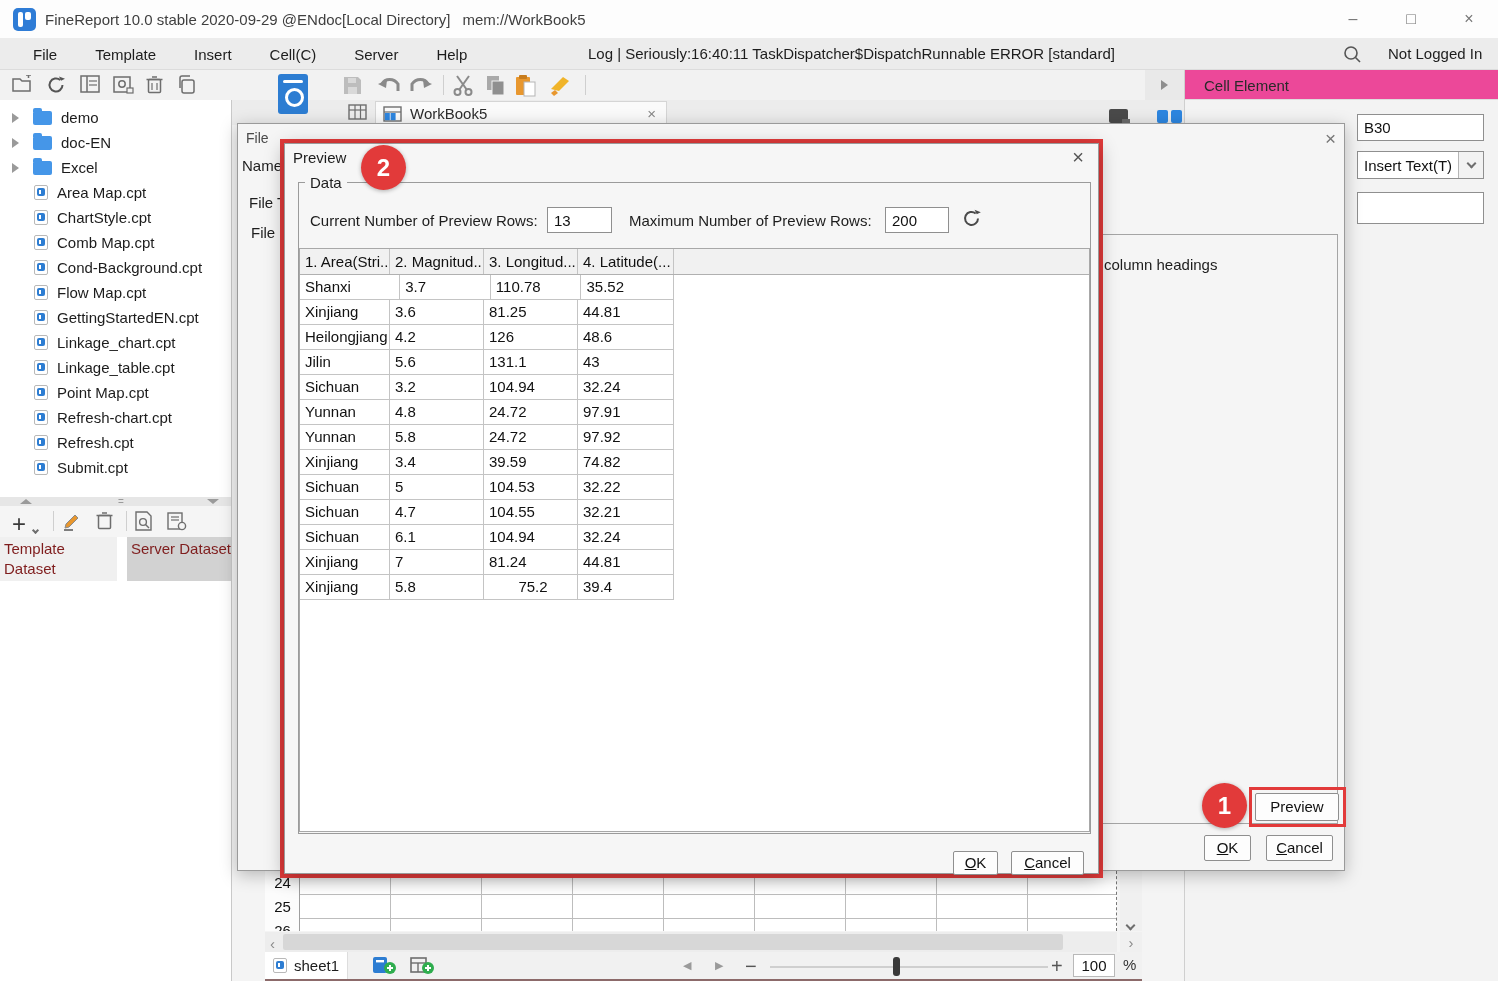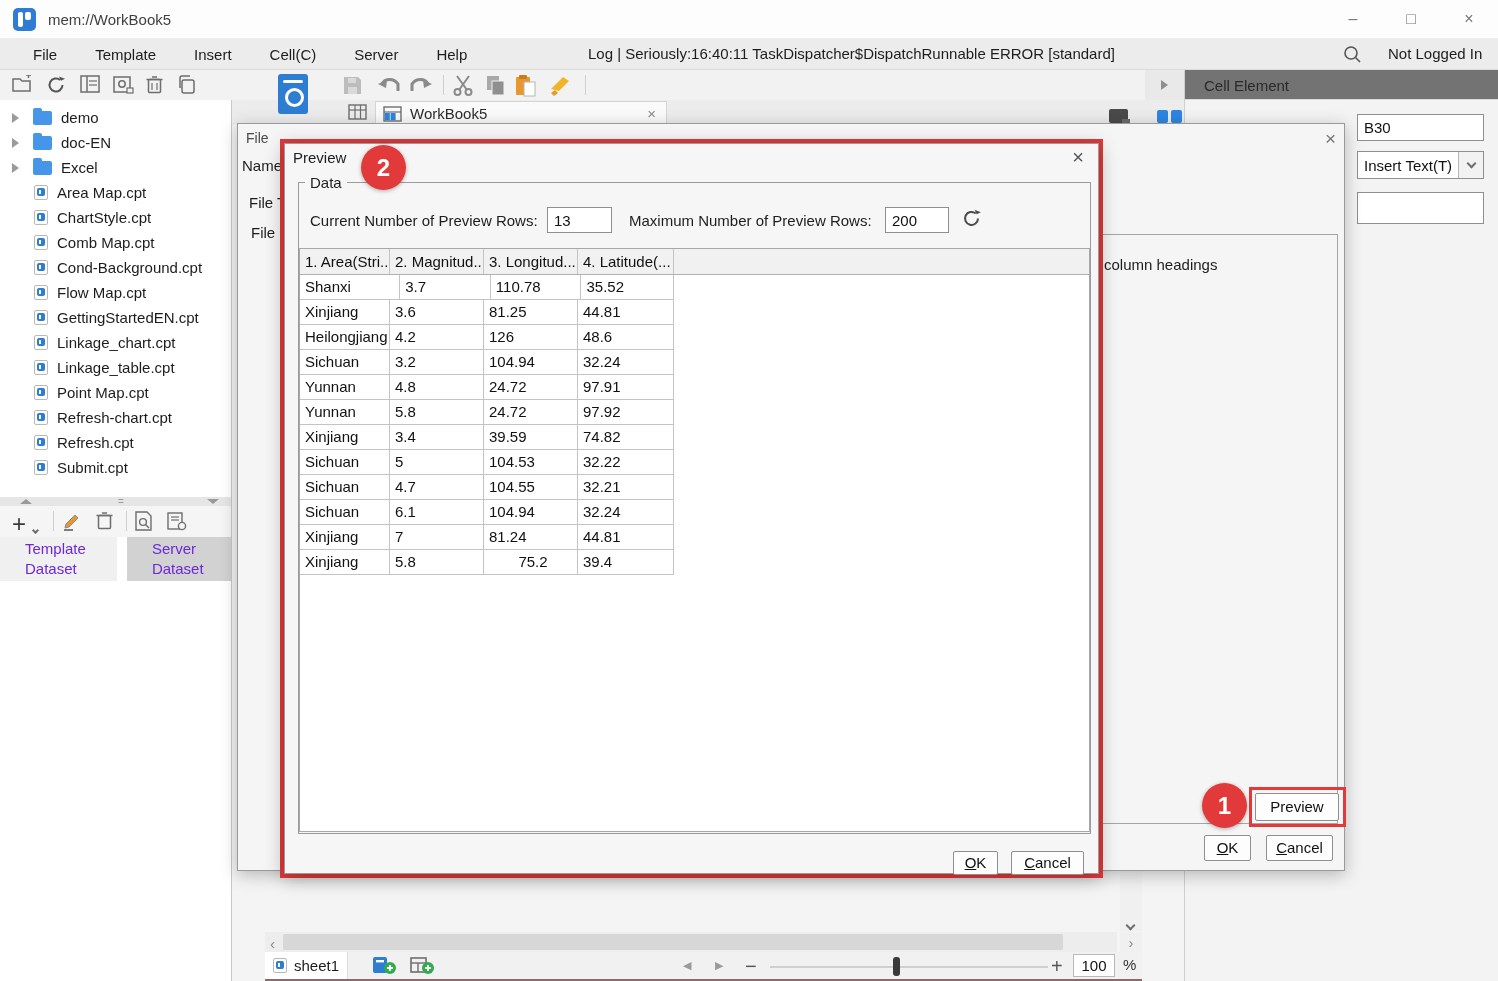--- a/index.html
+++ b/index.html
@@ -49,21 +49,21 @@
   .file-ic { position:relative; width:14px; height:15px; background:#fff; border:1px solid #b9b9b9; border-radius:2px; margin-left:34px; }
   .file-ic:before { content:""; position:absolute; left:2px; top:2px; width:8px; height:8px; background:#2d7dd2; border-radius:2px; }
   .file-ic:after  { content:""; position:absolute; left:4px; top:4px; width:2px; height:4px; background:#fff; }
   .tree-label { margin-left:9px; color:#1c1c1c; }
   .splitter { position:absolute; left:0; top:397px; width:231px; height:9px; background:#e6e6e6; }
   .splitter .up { position:absolute; left:20px; top:2px; width:0; height:0; border-bottom:5px solid #9a9a9a; border-left:6px solid transparent; border-right:6px solid transparent; }
   .splitter .eq { position:absolute; left:118px; top:1px; color:#9a9a9a; font-size:10px; line-height:7px; }
   .splitter .down { position:absolute; right:12px; top:2px; width:0; height:0; border-top:5px solid #9a9a9a; border-left:6px solid transparent; border-right:6px solid transparent; }
   .ds-toolbar { position:absolute; left:0; top:406px; width:231px; height:31px; background:#f5f5f5; }
   .ds-tabs { position:absolute; left:0; top:437px; width:231px; height:44px; display:flex; }
-  .ds-tab { width:118px; height:44px; padding:2px 0 0 25px; color:#6d28d9; line-height:20px; background:#f0f0f0; }
+  .ds-tab { width:118px; height:44px; padding:2px 0 0 4px; color:#7f1d1d; line-height:20px; background:#f0f0f0; }
   .ds-tab.selected { width:105px; margin-left:10px; background:#d2d2d2; }
 
   
   .canvas-bg { position:absolute; left:232px; top:125px; width:952px; height:856px; background:#f4f4f4; }
   .sheet-frag { position:absolute; left:265px; top:871px; width:852px; height:60px; background:#fff; overflow:hidden; }
   .rowhdr { position:absolute; left:0; top:0; width:35px; height:60px; background:#fcfcfc; border-right:1px solid #9e9e9e; }
   .rownum { position:absolute; left:0; width:35px; text-align:center; color:#111; }
   .gridarea { position:absolute; left:35px; top:0; width:817px; height:60px;
     background-image:
       repeating-linear-gradient(to right, transparent 0 90px, #bdbdbd 90px 91px),
@@ -82,21 +82,21 @@
   .bottom-edge { position:absolute; left:265px; top:979px; width:877px; height:2px; background:#8c6a6a; }
   .nav-arrow { color:#9a9a9a; font-size:11px; }
   .zoom-minus,.zoom-plus { position:absolute; top:3px; color:#555; font-size:20px; }
   .zoom-track { position:absolute; left:505px; top:14px; width:278px; height:2px; background:#cfcfcf; }
   .zoom-handle { position:absolute; left:628px; top:5px; width:7px; height:19px; background:#3a3a3a; border-radius:3px; }
   .zoom-input { position:absolute; left:808px; top:2px; width:42px; height:23px; background:#fff; border:1px solid #b9b9b9; text-align:center; line-height:21px; color:#111; }
   .zoom-pct { position:absolute; left:858px; top:4px; color:#333; }
 
   
   .rpanel { position:absolute; left:1184px; top:70px; width:314px; height:911px; background:#f3f3f3; border-left:1px solid #cfcfcf; }
-  .rpanel-hdr { position:absolute; left:0; top:0; width:314px; height:30px; background:#737373; border-bottom:1px solid #ddd; }
+  .rpanel-hdr { position:absolute; left:0; top:0; width:314px; height:30px; background:#ec4899; border-bottom:1px solid #ddd; }
   .rpanel-title { position:absolute; left:19px; top:7px; color:#2a2a2a; }
   .collapse-strip { position:absolute; left:1145px; top:70px; width:39px; height:30px; background:#e9e9e9; display:flex; align-items:center; justify-content:center; }
   .tri-right { width:0; height:0; border-left:7px solid #8e8e8e; border-top:5px solid transparent; border-bottom:5px solid transparent; }
   .fld { position:absolute; background:#fff; border:1px solid #8f8f8f; color:#111; padding-left:6px; display:flex; align-items:center; }
   .cellref-fld { left:1357px; top:114px; width:127px; height:27px; }
   .inserttype-fld { left:1357px; top:151px; width:127px; height:28px; }
   .empty-fld { left:1357px; top:192px; width:127px; height:32px; }
   .dd-btn { position:absolute; right:0; top:0; width:25px; height:100%; border-left:1px solid #b5b5b5; background:#f2f2f2; display:flex; align-items:center; justify-content:center; }
   .chev-down { display:inline-block; width:7px; height:7px; border-right:2px solid #6e6e6e; border-bottom:2px solid #6e6e6e; transform:rotate(45deg); margin-top:-3px; }
   .tb-extra-dark { position:absolute; left:1109px; top:109px; width:19px; height:14px; background:#4a4a4a; border-radius:2px; }
@@ -144,20 +144,21 @@
 
   svg { display:block; }
 </style>
 </head>
 <body>
 
 <div class="app">
 
   <div class="titlebar">
     <div class="fr-logo"></div>
+    <span class="title-text">FineReport 10.0 stable 2020-09-29 @ENdoc[Local Directory]</span>
     <span class="title-sub">mem://WorkBook5</span>
     <div class="win-controls">
       <span class="win-btn">–</span>
       <span class="win-btn">□</span>
       <span class="win-btn">×</span>
     </div>
   </div>
 
   <div class="menubar">
     <div class="menu-items">
@@ -408,20 +409,29 @@
           </svg>
       </span>
     </div>
     <div class="ds-tabs">
         <div class="ds-tab">Template Dataset</div>
         <div class="ds-tab selected">Server Dataset</div>
       </div>
   </div>
 
   <div class="canvas-bg"></div>
+  <div class="sheet-frag">
+    <div class="rowhdr">
+        <div class="rownum" style="top: 3px;">24</div>
+        <div class="rownum" style="top: 27px;">25</div>
+        <div class="rownum" style="top: 51px;">26</div>
+      </div>
+    <div class="gridarea"></div>
+    <div class="grid-right-edge"></div>
+  </div>
   <div class="vscroll-frag">
     <span class="abs" style="left:7px;top:44px"><span class="chev-down"></span></span>
   </div>
   <div class="hscroll">
     <span class="abs" style="left:5px;top:3px;color:#8a8a8a">‹</span>
     <div class="hthumb"></div>
   </div>
   <div class="corner-arrow">
       <span style="color:#8a8a8a">›</span>
     </div>
@@ -528,20 +538,26 @@
             <div class="pv-td" style="width: 94px;">81.25</div>
             <div class="pv-td" style="width: 96px;">44.81</div>
           </div>
           <div class="pv-tr">
             <div class="pv-td" style="width: 90px;">Heilongjiang</div>
             <div class="pv-td" style="width: 94px;">4.2</div>
             <div class="pv-td" style="width: 94px;">126</div>
             <div class="pv-td" style="width: 96px;">48.6</div>
           </div>
           <div class="pv-tr">
+            <div class="pv-td" style="width: 90px;">Jilin</div>
+            <div class="pv-td" style="width: 94px;">5.6</div>
+            <div class="pv-td" style="width: 94px;">131.1</div>
+            <div class="pv-td" style="width: 96px;">43</div>
+          </div>
+          <div class="pv-tr">
             <div class="pv-td" style="width: 90px;">Sichuan</div>
             <div class="pv-td" style="width: 94px;">3.2</div>
             <div class="pv-td" style="width: 94px;">104.94</div>
             <div class="pv-td" style="width: 96px;">32.24</div>
           </div>
           <div class="pv-tr">
             <div class="pv-td" style="width: 90px;">Yunnan</div>
             <div class="pv-td" style="width: 94px;">4.8</div>
             <div class="pv-td" style="width: 94px;">24.72</div>
             <div class="pv-td" style="width: 96px;">97.91</div>

